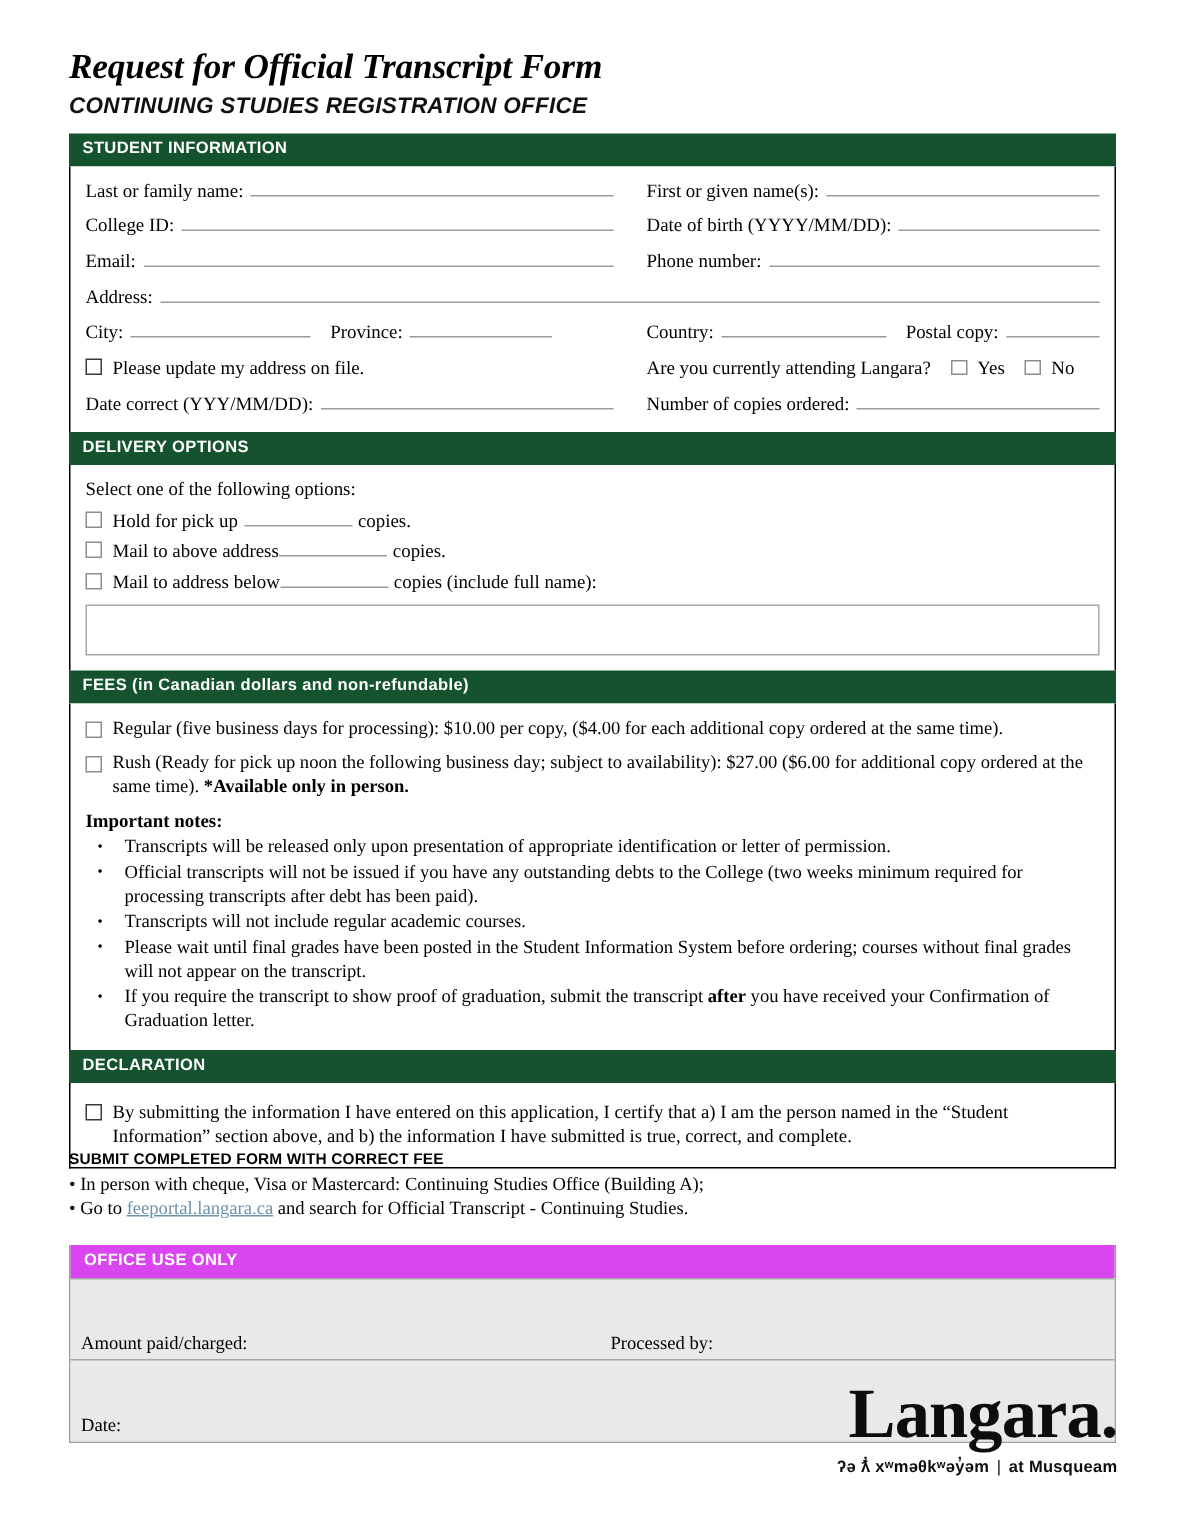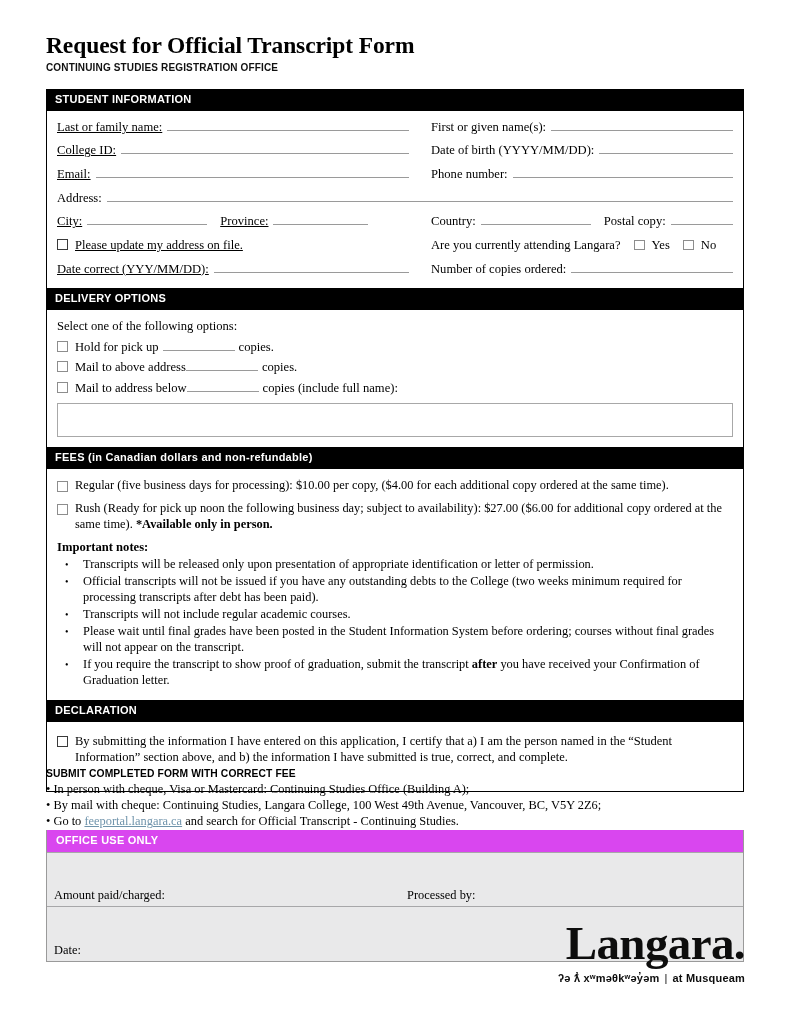--- a/index.html
+++ b/index.html
@@ -15,46 +15,46 @@
     overflow: hidden;
   }
   .page {
     position: absolute;
     left: 0; top: 0;
     width: 791px; height: 1024px;
     padding: 0;
   }
 
   
-  .hdr { position: absolute; left: 46px; top: 33px; width: 700px; }
+  .hdr { position: absolute; left: 46px; top: 33px; width: 700px; font-style: italic; }
   .hdr-title {
     font-family: "Liberation Serif", serif;
     font-size: 23.5px;
     font-weight: bold;
     letter-spacing: -0.1px;
     line-height: 1.05;
     color: #000;
   }
   .hdr-sub {
     font-family: "Liberation Sans", sans-serif;
-    font-size: 10px;
+    font-size: 15px;
     font-weight: bold;
     letter-spacing: 0.15px;
     margin-top: 4px;
     color: #111;
   }
 
   
   .form {
     position: absolute;
     left: 46px; top: 89px;
     width: 698px;
   }
   .band {
-    background: #000000;
+    background: #14532d;
     color: #fff;
     font-family: "Liberation Sans", sans-serif;
     font-size: 11px;
     font-weight: bold;
     letter-spacing: 0.25px;
     padding: 4px 0 4px 9px;
     line-height: 1.25;
   }
   .band.gray { background: #d946ef; }
   .panel {
@@ -68,21 +68,21 @@
   .panel-end { border-bottom: 1.6px solid #000; }
 
   
   .row {
     display: flex;
     align-items: baseline;
     margin-bottom: 8.5px;
   }
   .row:last-child { margin-bottom: 1px; }
   .col { display: flex; align-items: baseline; }
-  .col.left  { width: 352px; flex: 0 0 352px; text-decoration: underline; }
+  .col.left  { width: 352px; flex: 0 0 352px; }
   .col.right { flex: 1 1 auto; }
   .lbl { white-space: nowrap; font-size: 12.6px; }
   .fill {
     flex: 1 1 auto;
     border-bottom: 1.1px solid #9a9a9a;
     height: 11px;
     margin-left: 5px;
     min-width: 18px;
   }
   .fill.w120 { flex: 0 0 120px; }
@@ -384,33 +384,32 @@
         <span class="note-txt">Please wait until final grades have been posted in the Student Information System before ordering; courses without final grades will not appear on the transcript.</span>
       </div>
       <div class="note">
         <span class="bullet">•</span>
         <span class="note-txt"><span>If you require the transcript to show proof of graduation, submit the transcript </span><b class="inl">after</b><span> you have received your Confirmation of Graduation letter.</span></span>
       </div>
 
     </div>
 
     <div class="band">DECLARATION</div>
-    <div class="panel panel-end" style="padding-top:11px;padding-bottom:26px">
+    <div class="panel panel-end" style="padding-top:11px;padding-bottom:13px">
       <div class="decl">
         <span class="cb"></span>
         <span class="feetxt">By submitting the information I have entered on this application, I certify that a) I am the person named in the “Student Information” section above, and b) the information I have submitted is true, correct, and complete.</span>
       </div>
     </div>
 
   </div>
 
   <div class="submit">
     <div class="submit-title">SUBMIT COMPLETED FORM WITH CORRECT FEE</div>
     <div class="submit-line">• In person with cheque, Visa or Mastercard: Continuing Studies Office (Building A);</div>
-    <div class="submit-line">• By mail with cheque: Continuing Studies, Langara College, 100 West 49th Avenue, Vancouver, BC, V5Y 2Z6;</div>
     <div class="submit-line"><span>• Go to </span><a class="link" href="#">feeportal.langara.ca</a><span> and search for Official Transcript - Continuing Studies.</span></div>
   </div>
 
   <div class="office">
     <div class="band gray">OFFICE USE ONLY</div>
     <div class="orow">
       <div class="ocell"><span>Amount paid/charged:</span><span></span></div>
       <div class="ocell grow"><span>Processed by:</span><span></span></div>
     </div>
     <div class="orow">

